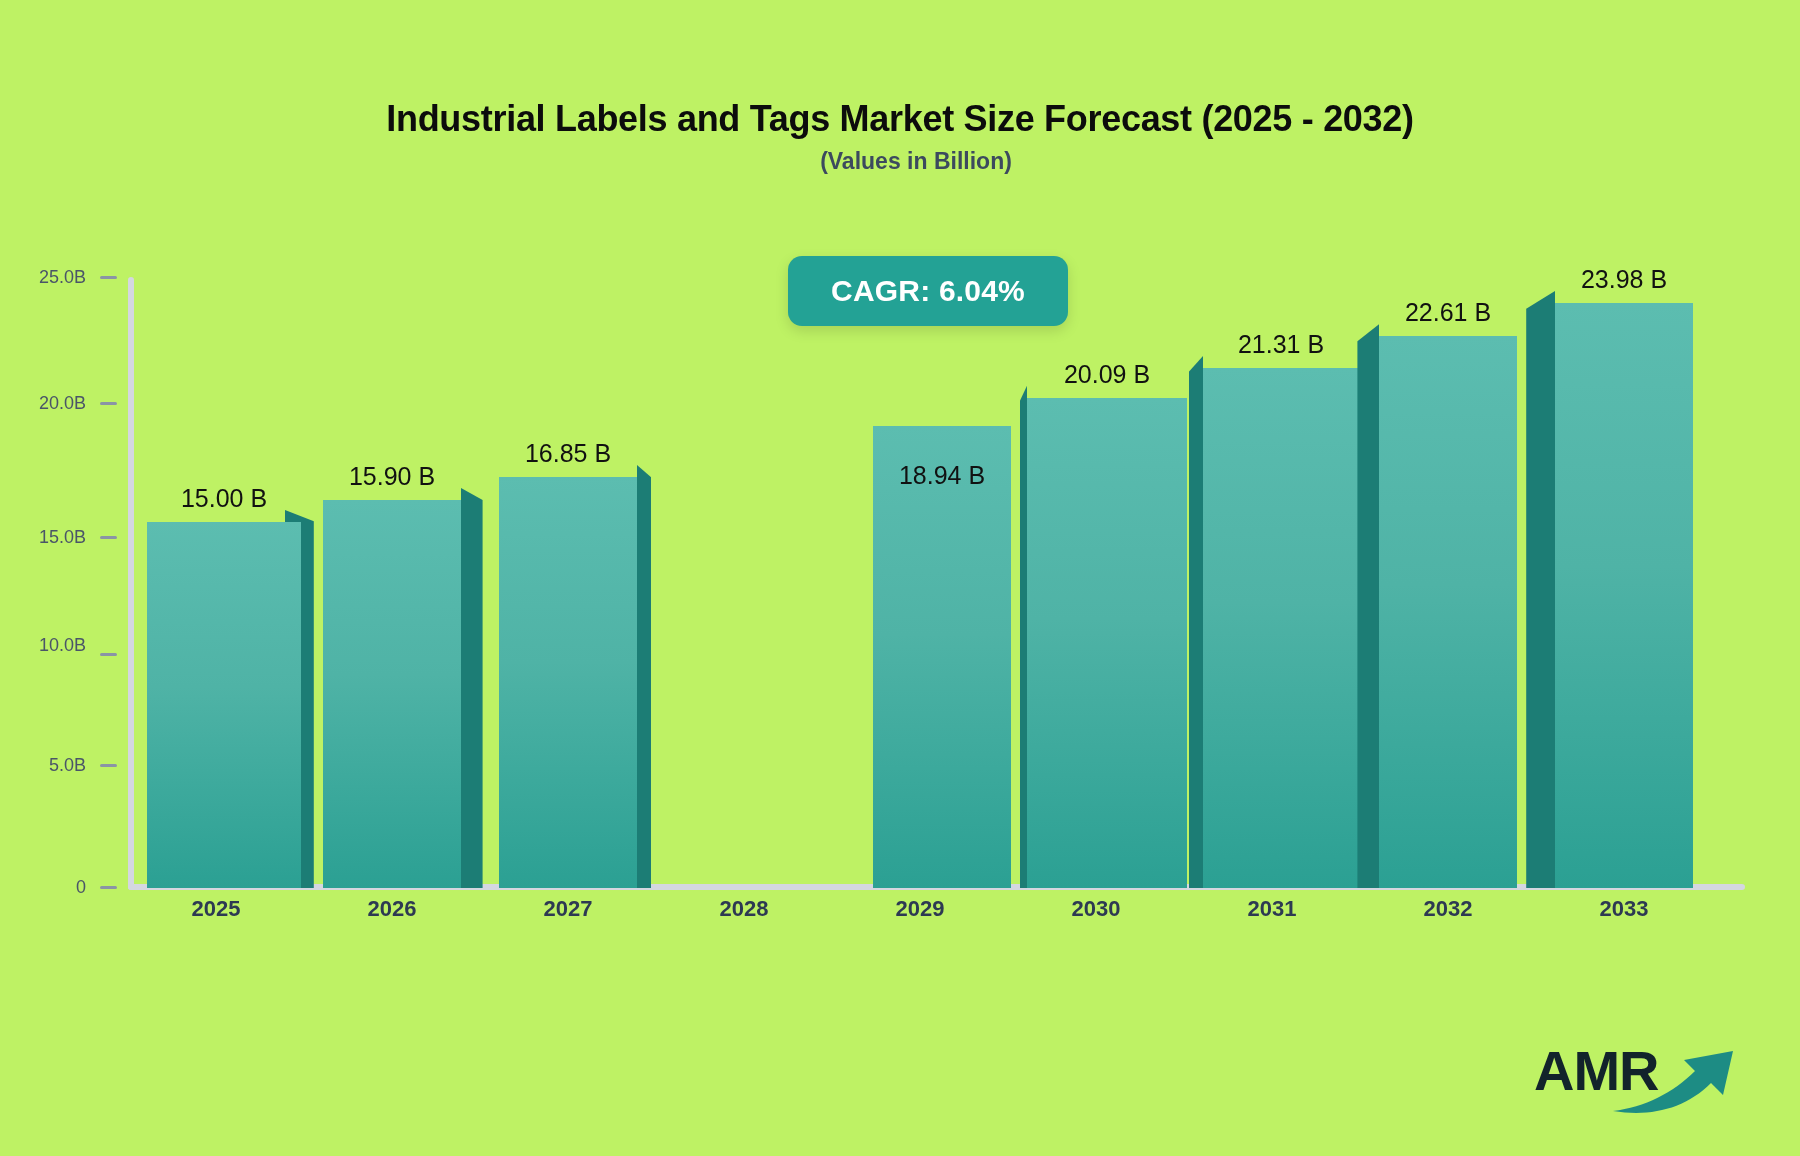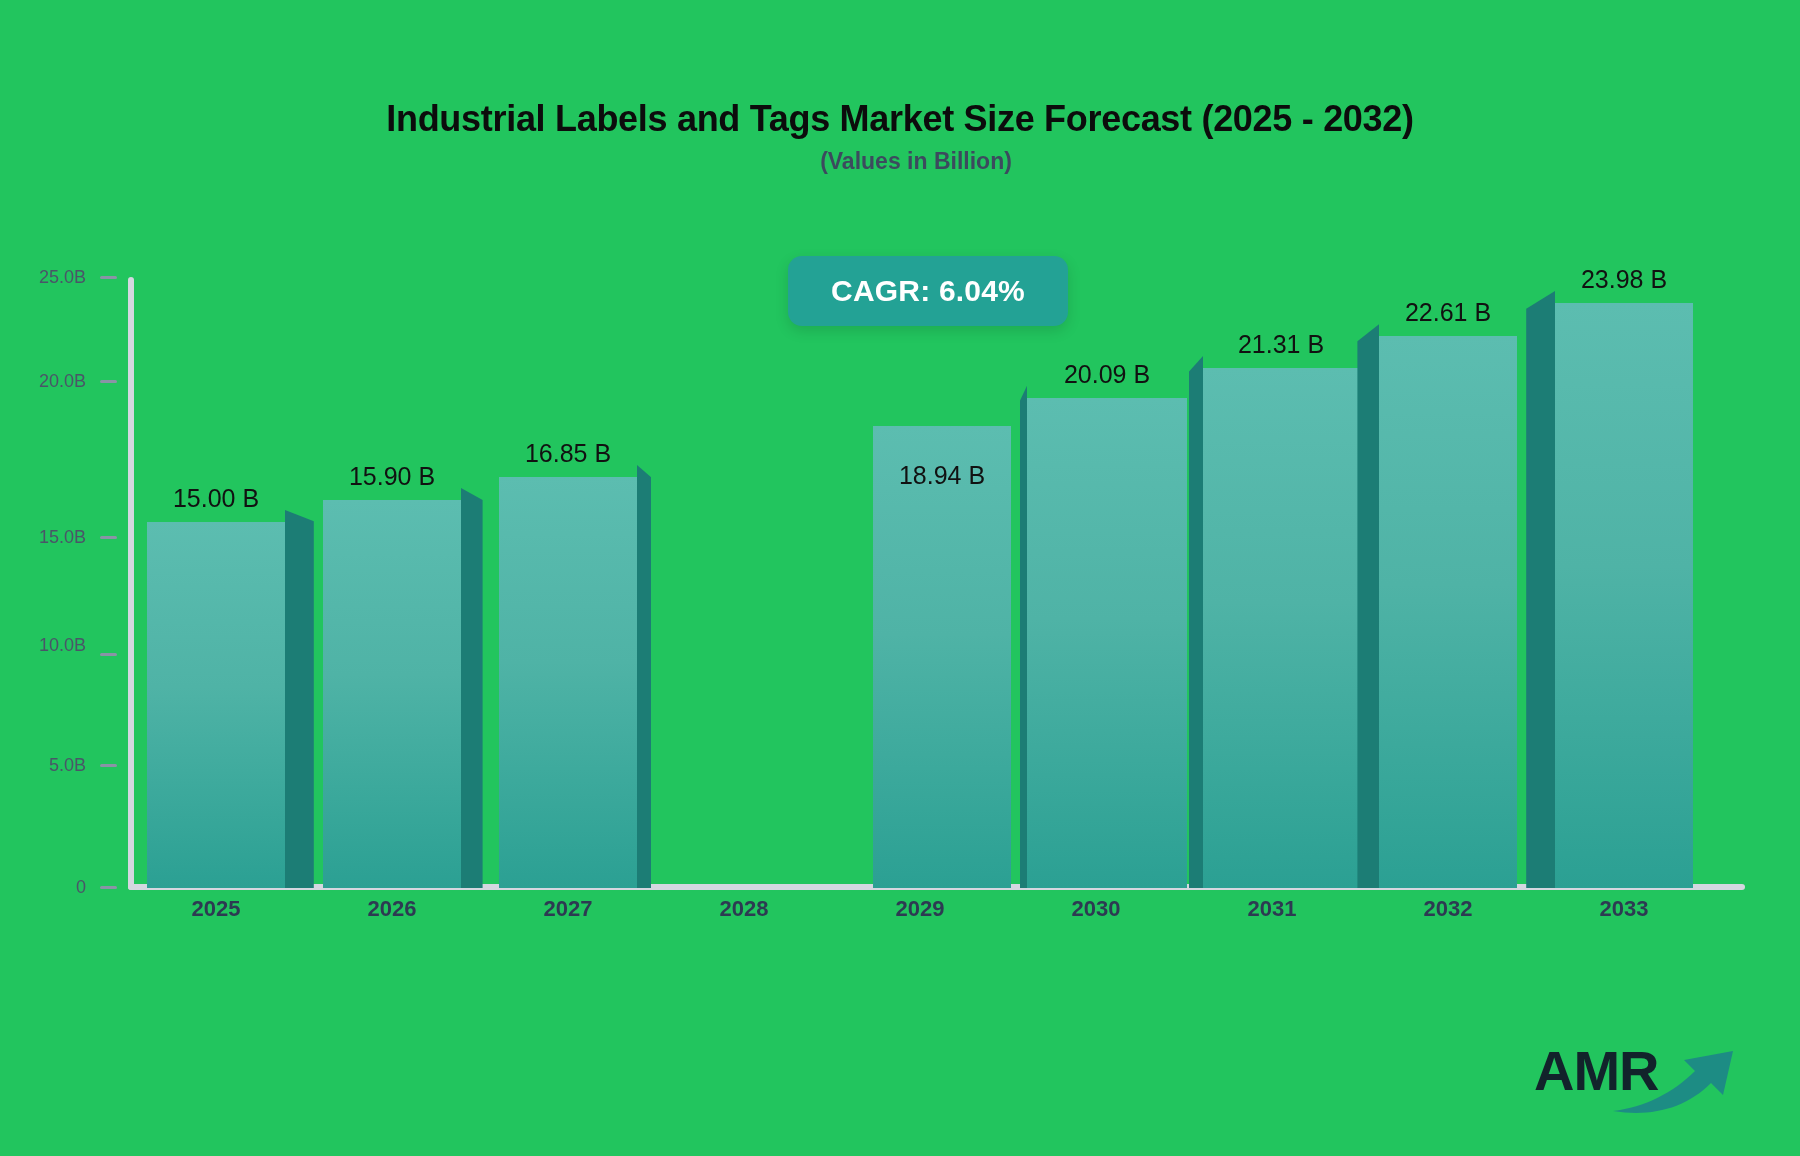--- a/index.html
+++ b/index.html
@@ -13,21 +13,21 @@
     font-family: "Liberation Sans", sans-serif;
     overflow: hidden;
     position: relative;
   }
 
   #canvas {
     position: absolute;
     left: 0; top: 0;
     width: 1800px;
     height: 1156px;
-    background: #22c55e;
+    background: #bef264;
   }
 
   
   #chart-title {
     position: absolute;
     left: 0;
     top: 98px;
     width: 1800px;
     text-align: center;
     font-size: 36px;
@@ -201,21 +201,21 @@
   </div>
 
   <div id="y-axis-spine"></div>
   <div id="x-axis-spine"></div>
 
   <div id="y-ticks">
       <div class="y-tick-row" style="top: 264px;">
         <span class="lbl">25.0B</span>
         <span class="dash"></span>
       </div>
-      <div class="y-tick-row" style="top: 368px; text-align: center;">
+      <div class="y-tick-row" style="top: 390px; text-align: center;">
         <span class="lbl">20.0B</span>
         <span class="dash"></span>
       </div>
       <div class="y-tick-row" style="top: 524px;">
         <span class="lbl">15.0B</span>
         <span class="dash"></span>
       </div>
       <div class="y-tick-row" style="top: 630px; align-items: flex-end;">
         <span class="lbl">10.0B</span>
         <span class="dash"></span>
@@ -224,21 +224,21 @@
         <span class="lbl">5.0B</span>
         <span class="dash"></span>
       </div>
       <div class="y-tick-row" style="top: 874px;">
         <span class="lbl">0</span>
         <span class="dash"></span>
       </div>
     </div>
 
   <div id="plot">
-      <div class="bar-group" style="left: 17px; width: 138px; height: 366px;">
+      <div class="bar-group" style="left: 17px; width: 138px; height: 366px; padding-left: 16px;">
         <div class="bar-side" style="width: 28.8px; height: 378px; left: 138px; clip-path: polygon(0% 0%, 100% 3%, 100% 100%, 0% 100%);"></div>
         <div class="bar-front" style="height: 366px;"></div>
         <div class="bar-value">15.00 B</div>
       </div>
       <div class="bar-group" style="left: 193px; width: 138px; height: 387.96px;">
         <div class="bar-side" style="width: 21.6px; height: 399.96px; left: 138px; clip-path: polygon(0% 0%, 100% 3%, 100% 100%, 0% 100%);"></div>
         <div class="bar-front" style="height: 387.96px;"></div>
         <div class="bar-value">15.90 B</div>
       </div>
       <div class="bar-group" style="left: 369px; width: 138px; height: 411.14px;">

